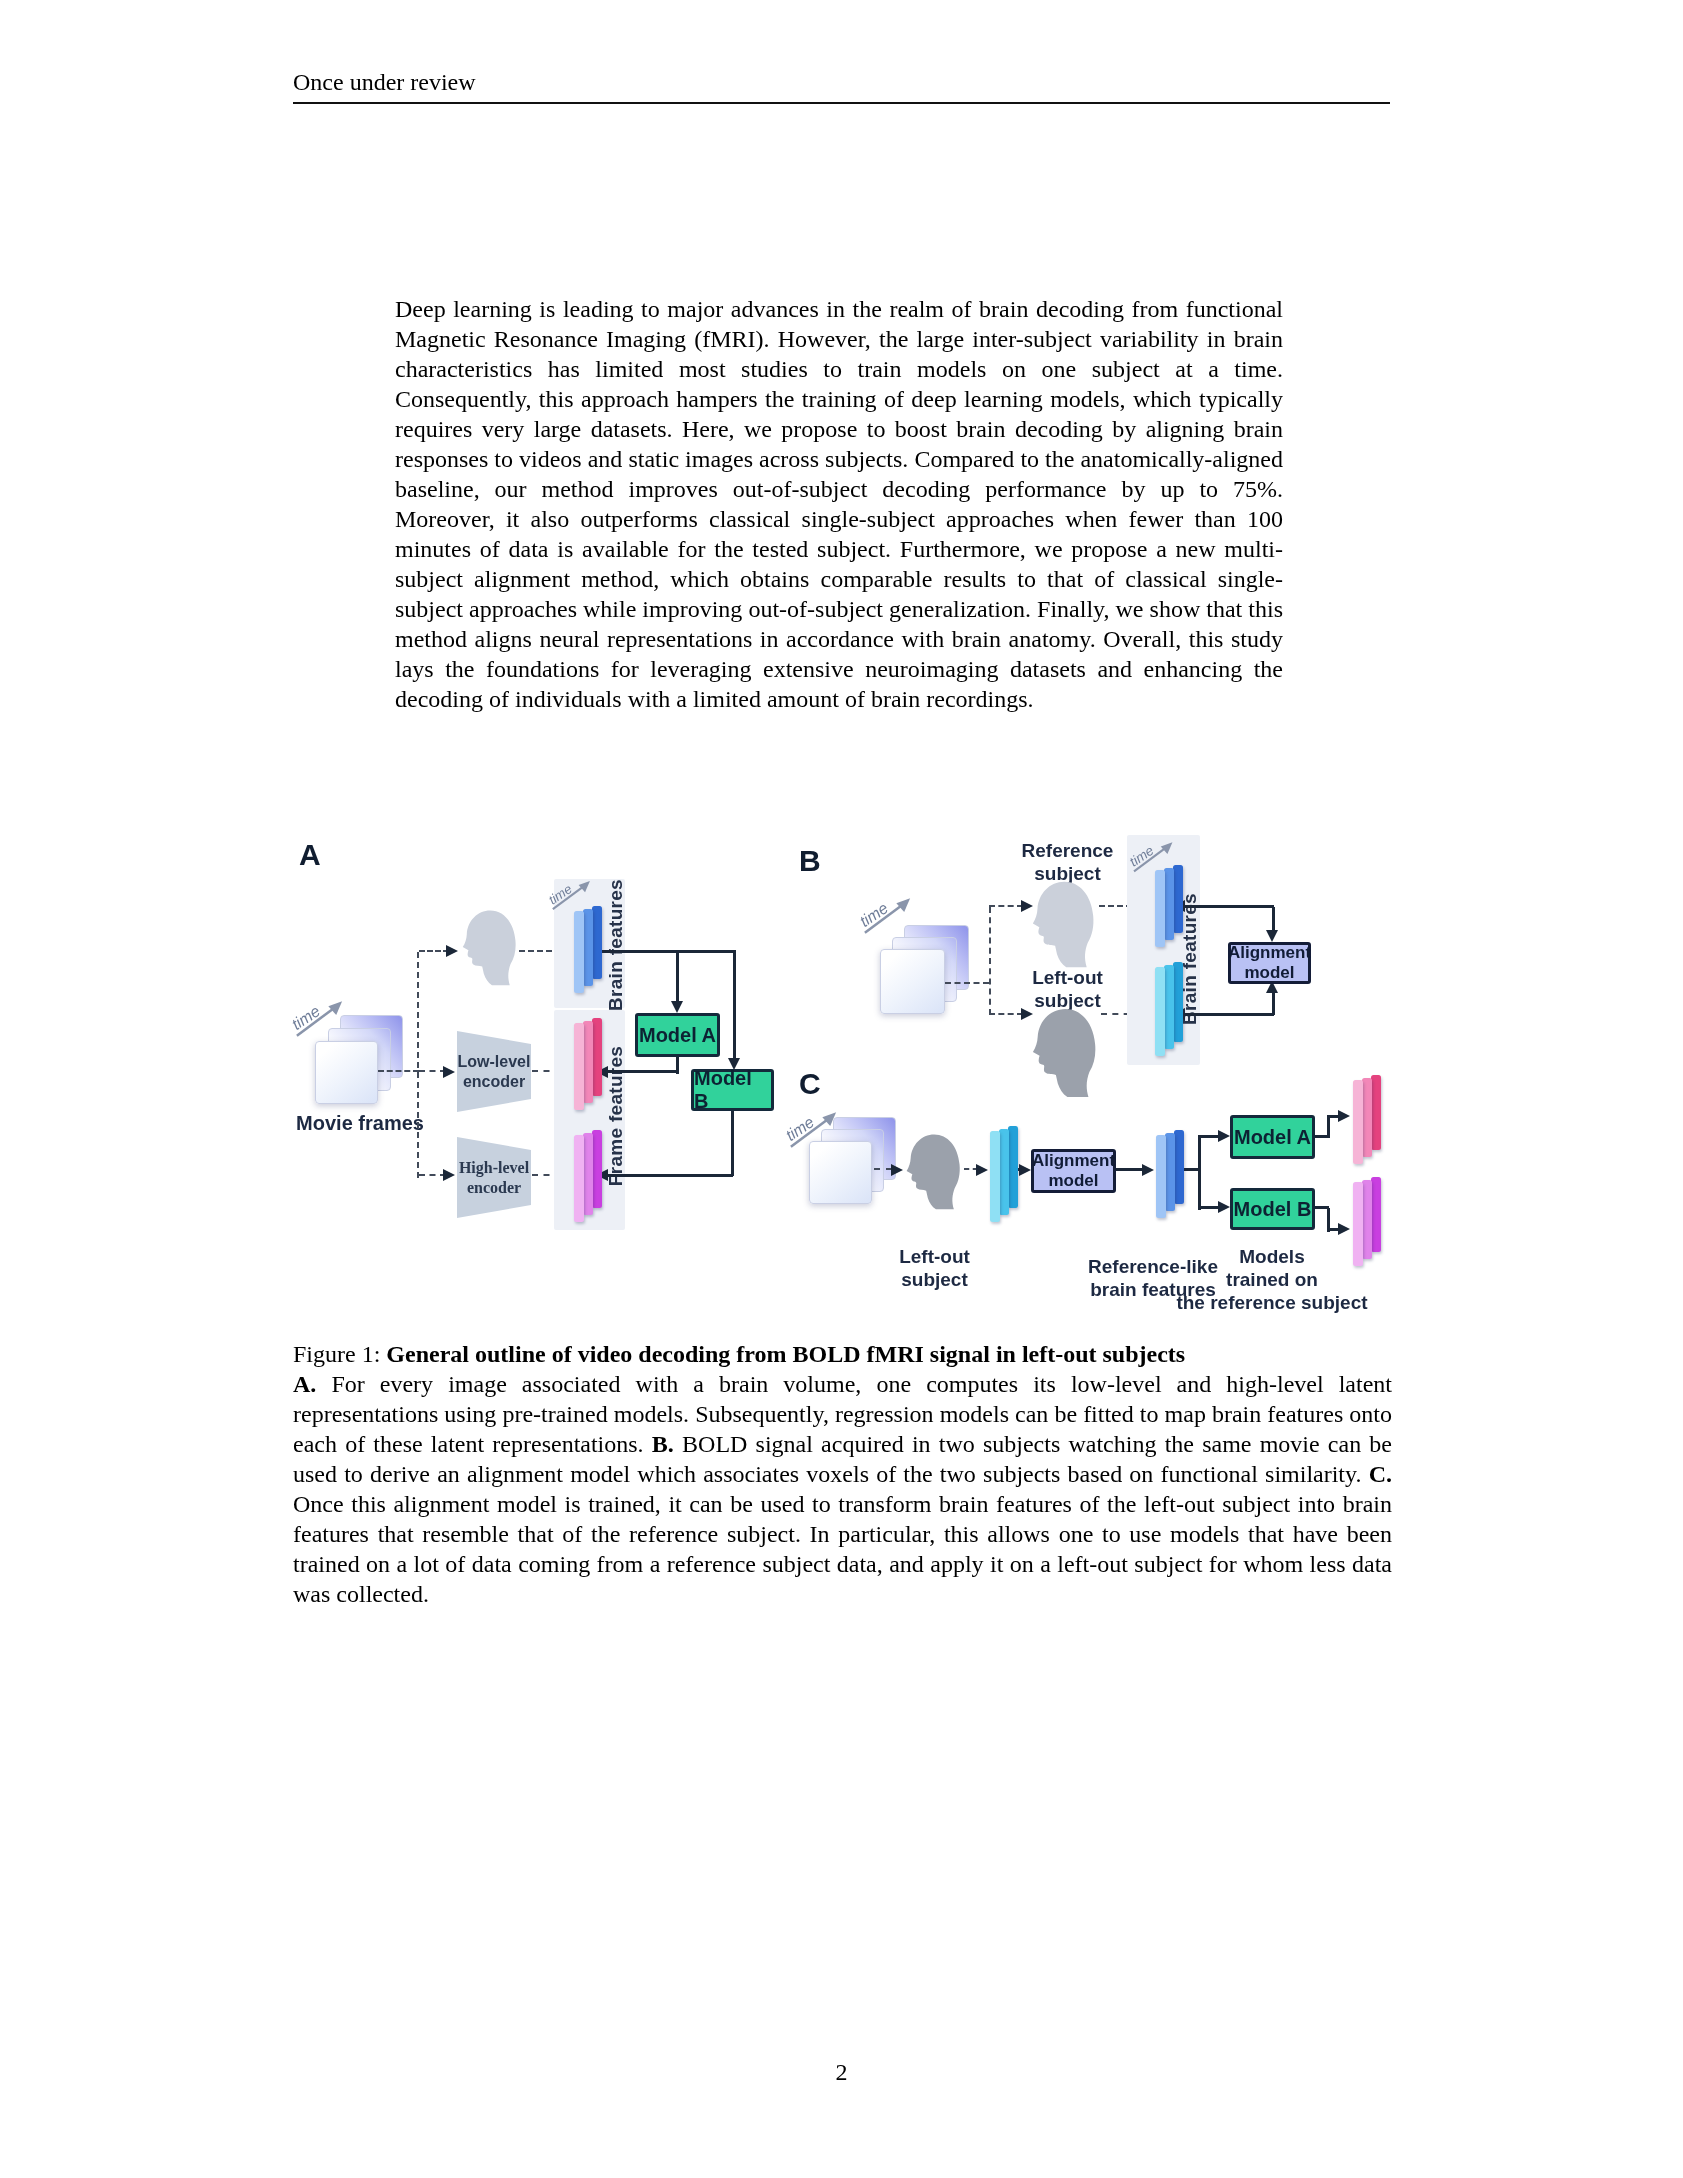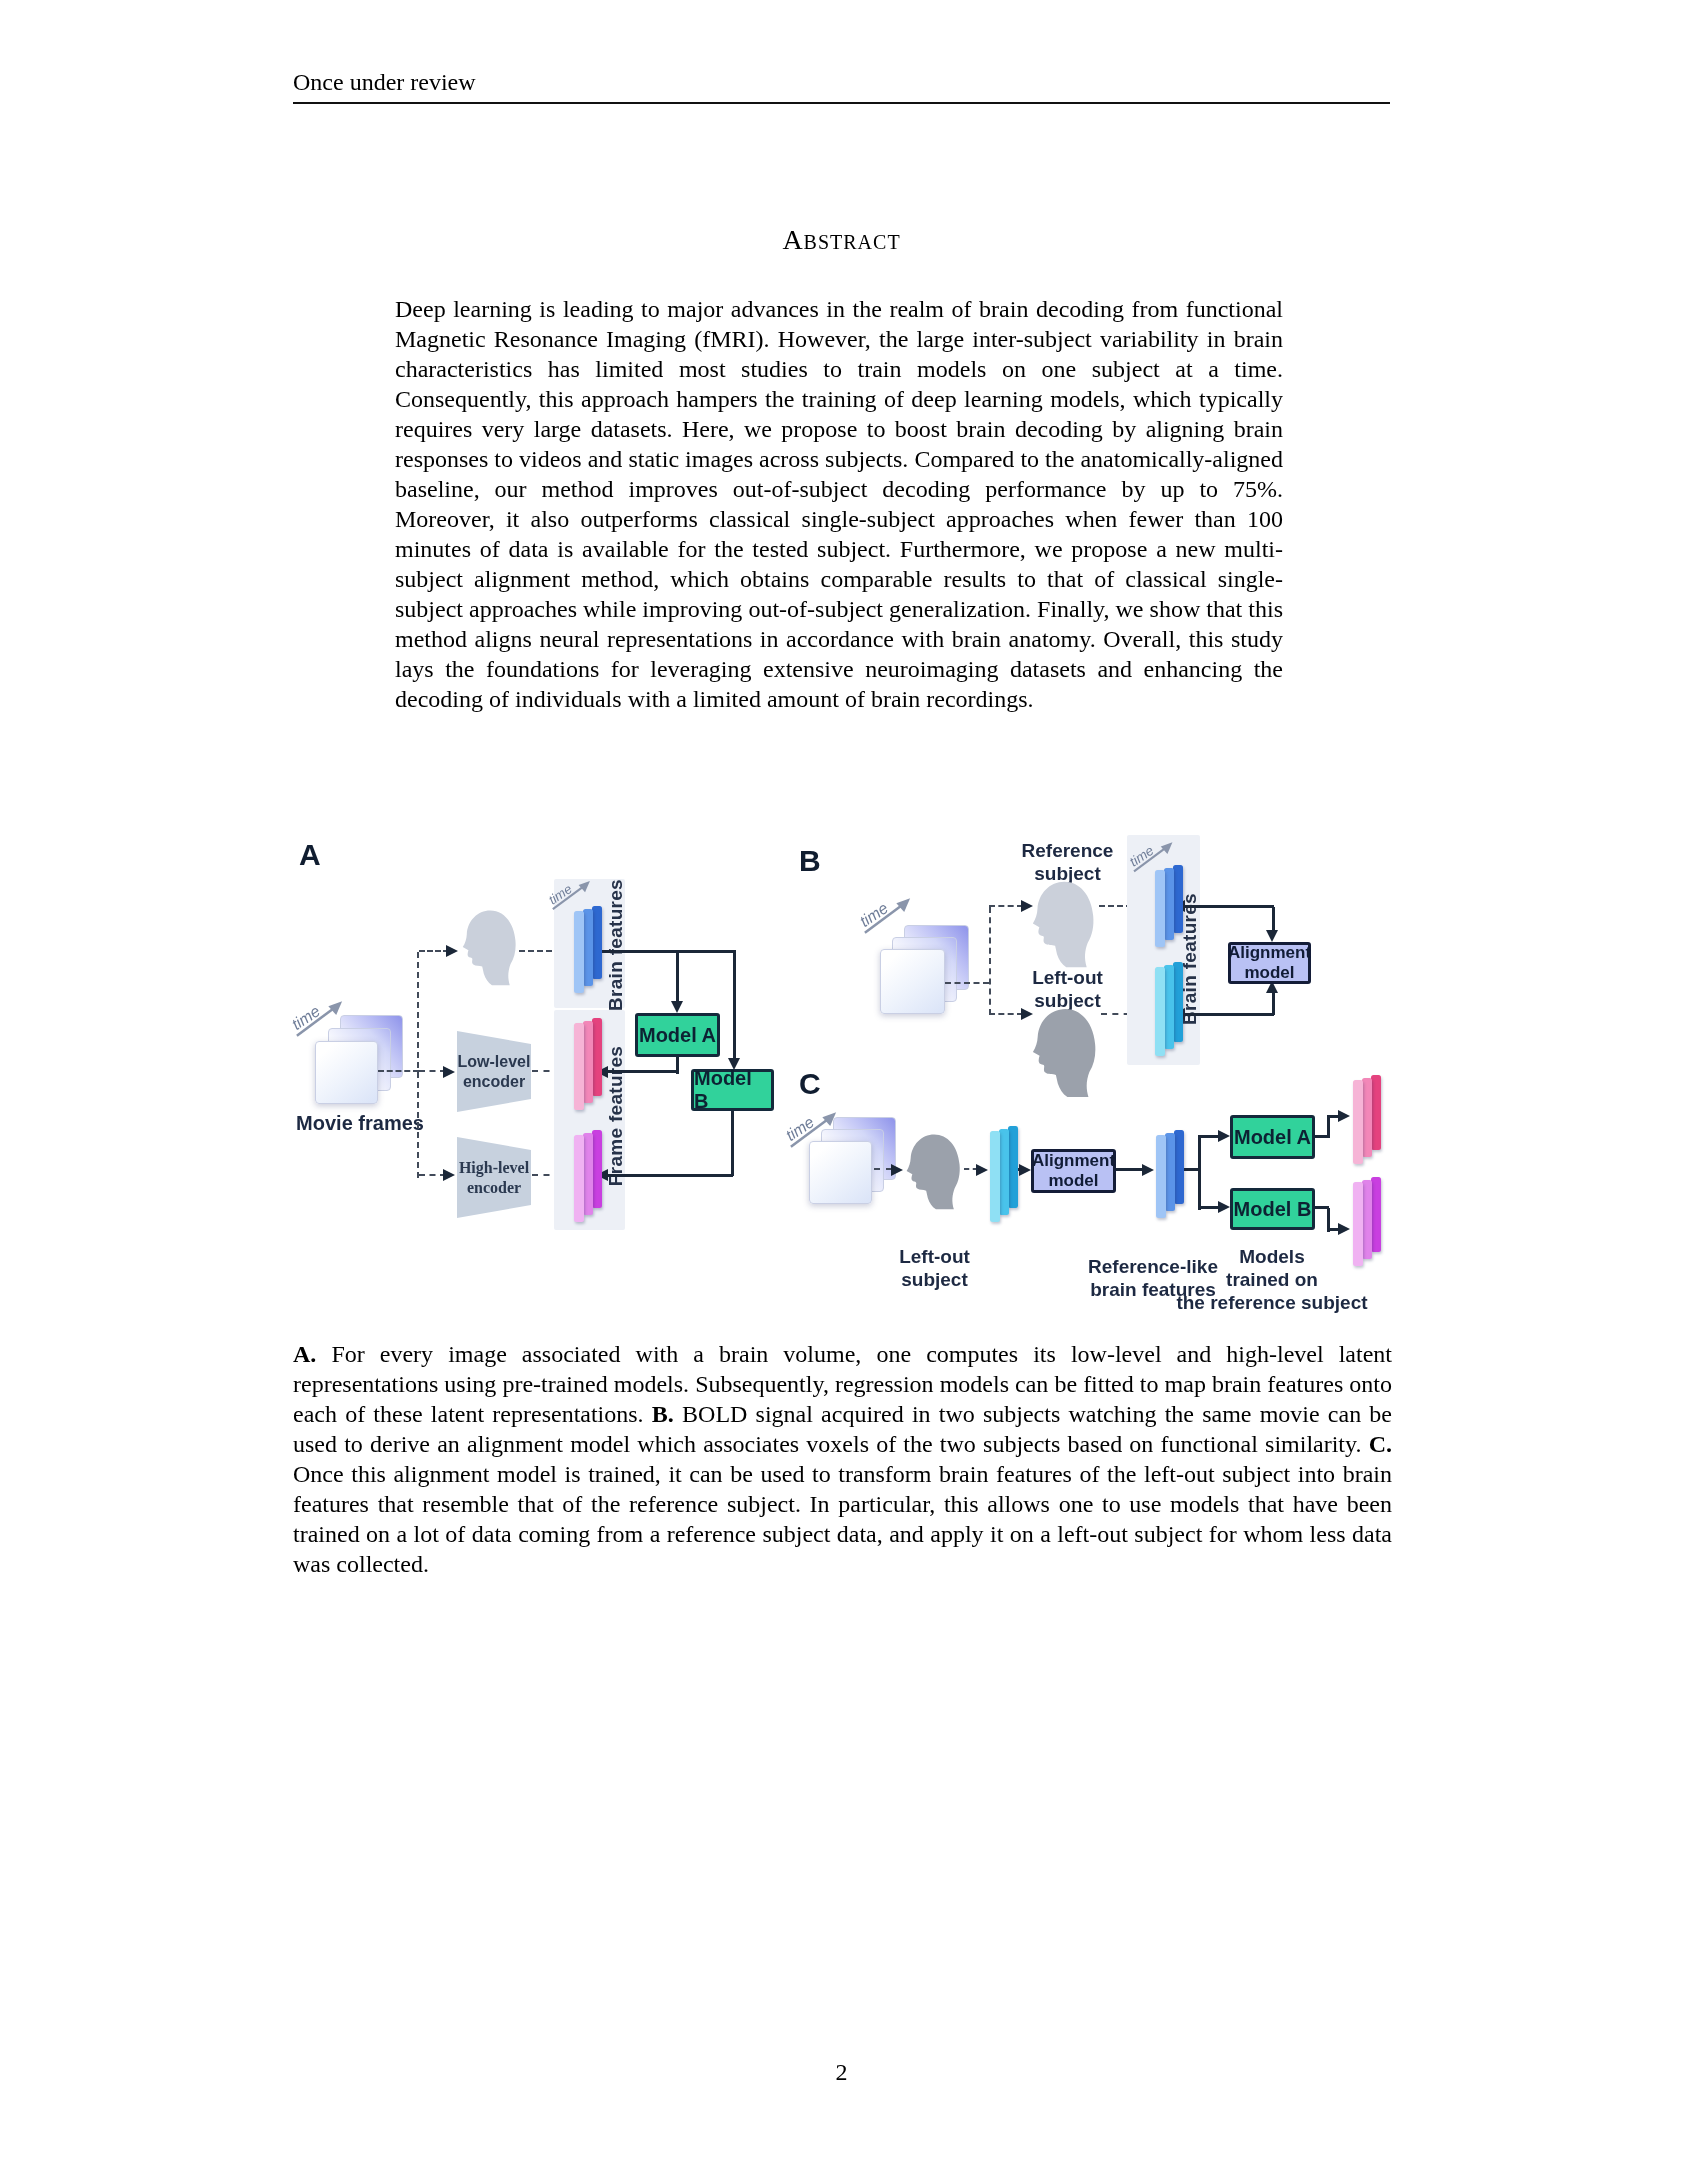--- a/index.html
+++ b/index.html
@@ -62,21 +62,20 @@
   .time-text{position:absolute;left:0px;top:15px;transform:rotate(-34deg);font-style:italic;
              color:#6f7d98;font-size:16px;font-family:"Liberation Sans",sans-serif;}
   .head{position:absolute;}
 </style>
 </head>
 <body>
 
 <div class="page">
   <div class="hdr">Once under review</div>
   <div class="hrule"></div>
-  <div class="abs-title">Abstract</div>
   <p class="abs-body">Deep learning is leading to major advances in the realm of brain decoding from functional Magnetic Resonance Imaging (fMRI). However, the large inter-subject variability in brain characteristics has limited most studies to train models on one subject at a time. Consequently, this approach hampers the training of deep learning models, which typically requires very large datasets. Here, we propose to boost brain decoding by aligning brain responses to videos and static images across subjects. Compared to the anatomically-aligned baseline, our method improves out-of-subject decoding performance by up to 75%. Moreover, it also outperforms classical single-subject approaches when fewer than 100 minutes of data is available for the tested subject. Furthermore, we propose a new multi-subject alignment method, which obtains comparable results to that of classical single-subject approaches while improving out-of-subject generalization. Finally, we show that this method aligns neural representations in accordance with brain anatomy. Overall, this study lays the foundations for leveraging extensive neuroimaging datasets and enhancing the decoding of individuals with a limited amount of brain recordings.</p>
 
   <div class="fig">
 
     <div class="plabel" style="left:12px;top:18px;">A</div>
 
     <div class="time-arrow" style="left:4px;top:174px;">
       <svg width="57" height="48" viewBox="0 0 58 48">
         <line x1="6" y1="42" x2="45" y2="13" stroke="#8a95ab" stroke-width="2.6"></line>
         <polygon points="52,7 38,12 46,21" fill="#8a95ab"></polygon>
@@ -294,18 +293,19 @@
     <div class="nlabel" style="left:588px;top:426px;width:119px;">Left-out
 subject</div>
     <div class="nlabel" style="left:787px;top:436px;width:158px;">Reference-like
 brain features</div>
     <div class="nlabel" style="left:886px;top:426px;width:198px;">Models
 trained on
 the reference subject</div>
   </div>
 
   <div class="caption">
+    <div><span>Figure 1: </span><b>General outline of video decoding from BOLD fMRI signal in left-out subjects</b></div>
     <div class="cap-body"><b>A.</b><span> For every image associated with a brain volume, one computes its low-level and high-level latent representations using pre-trained models. Subsequently, regression models can be fitted to map brain features onto each of these latent representations. </span><b>B.</b><span> BOLD signal acquired in two subjects watching the same movie can be used to derive an alignment model which associates voxels of the two subjects based on functional similarity. </span><b>C.</b><span> Once this alignment model is trained, it can be used to transform brain features of the left-out subject into brain features that resemble that of the reference subject. In particular, this allows one to use models that have been trained on a lot of data coming from a reference subject data, and apply it on a left-out subject for whom less data was collected.</span></div>
   </div>
 
   <div class="pagenum">2</div>
 </div>
 
 
 </body></html>

